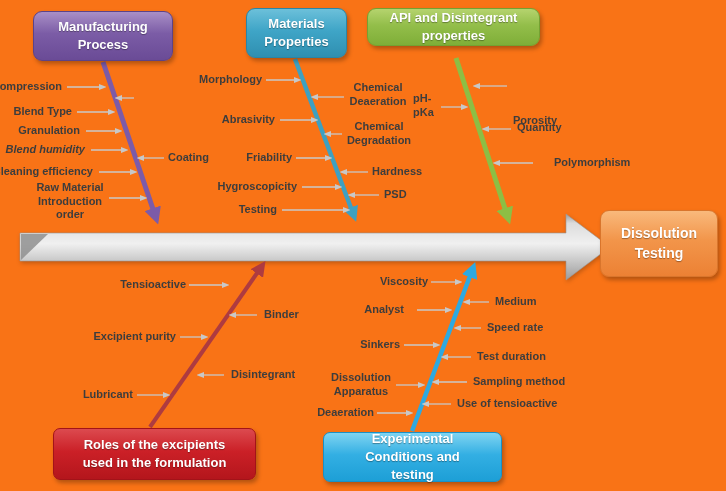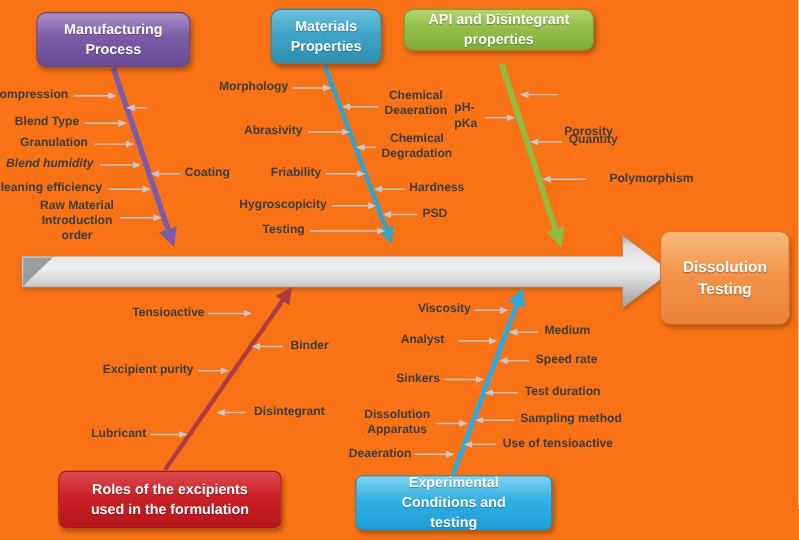--- a/index.html
+++ b/index.html
@@ -13,21 +13,21 @@
     text-align:center;color:#fff;font-weight:bold;font-size:13px;line-height:1.4;
     box-shadow:2px 3px 4px rgba(0,0,0,.28);box-sizing:border-box;
   }
   .box span{text-shadow:0 1px 1px rgba(0,0,0,.35);}
   .box-manufacturing{left:33px;top:11px;width:140px;height:50px;padding:0 14px;
     background:linear-gradient(#a98fc6,#7b5ca6 45%,#6a4b96);border:1px solid #5d4387;}
   .box-materials{left:246px;top:8px;width:101px;height:50px;padding:0 6px;
     background:linear-gradient(#6cc0da,#3fa5c7 45%,#2f8fb0);border:1px solid #2b85a5;}
   .box-api{left:367px;top:8px;width:173px;height:38px;padding:11px 14px;
     background:linear-gradient(#b5d36e,#93be4a 45%,#7fae38);border:1px solid #74a132;}
-  .box-effect{left:600px;top:210px;width:118px;height:85px;padding:0 8px;font-size:14px;
+  .box-effect{left:600px;top:210px;width:118px;height:67px;padding:0 8px;font-size:14px;
     background:linear-gradient(#f9b97c,#f2954a 45%,#ec8134);border:1px solid #d9752c;}
   .box-excipients{left:53px;top:428px;width:203px;height:52px;padding:0 24px;border-radius:7px;
     background:linear-gradient(#dc4a4f,#cb2027 45%,#b4161c);border:1px solid #a31318;}
   .box-experimental{left:323px;top:432px;width:179px;height:50px;padding:0 30px;border-radius:7px;
     background:linear-gradient(#7fd4f2,#33afe3 45%,#1d9fd6);border:1px solid #1b90c4;}
   .lbl{
     position:absolute;font-size:11px;font-weight:600;color:#3d3d3d;
     white-space:nowrap;line-height:13.5px;
   }
   .lbl.right{text-align:right;}

